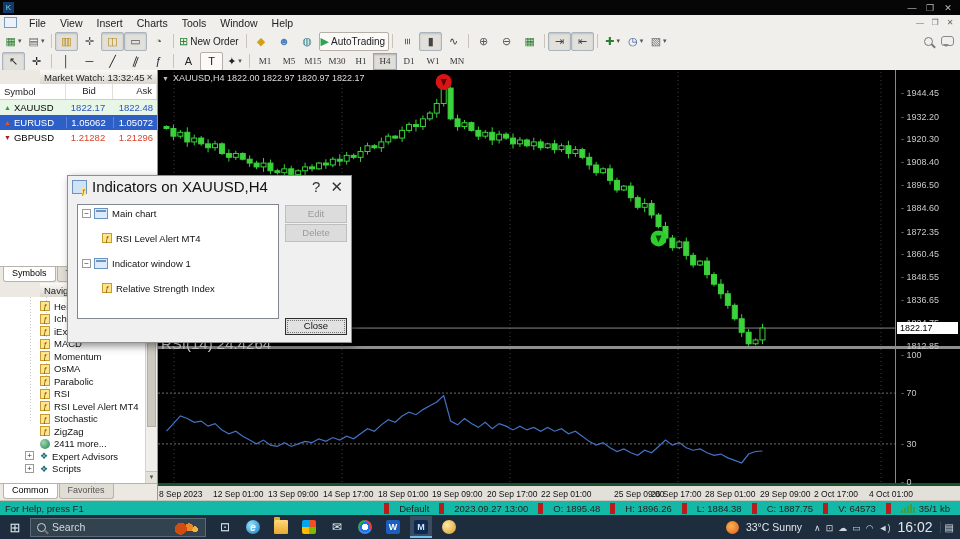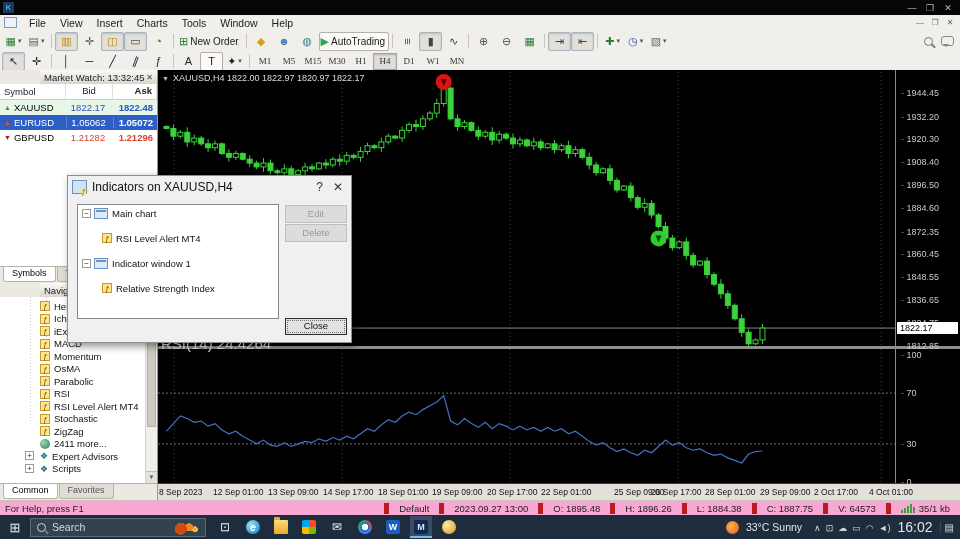--- a/index.html
+++ b/index.html
@@ -47,21 +47,21 @@
   .phead{height:14px;background:linear-gradient(#fbfaf8,#dad6cd);border-bottom:1px solid #b7b3ab;
     font-size:9.5px;color:#222;display:flex;align-items:center;padding:0 4px;margin-left:40px;}
   .phead .x{margin-left:auto;font-size:8px;color:#444;}
   .mw{top:0;height:213px;}
   .mw-table{position:absolute;top:14px;left:0;right:0;bottom:16px;background:#fff;font-size:9.5px;}
   .mw-hrow{display:flex;height:15px;border-bottom:1px solid #cfccc5;color:#222;}
   .mw-hrow div{padding:1px 4px;border-right:1px solid #e2dfd8;}
   .mw-row{display:flex;height:15px;align-items:center;}
   .c-sym{width:66px;display:flex;align-items:center;gap:3px;padding-left:4px;box-sizing:border-box;}
   .c-bid{width:47px;text-align:center;padding-right:3px;box-sizing:border-box;}
-  .c-ask{flex:1;text-align:right;padding-right:4px;font-weight:bold;}
+  .c-ask{flex:1;text-align:right;padding-right:4px;}
   .mw-row .dot{font-size:7px;line-height:1;}
   .mw-up{background:#e7f6e7;}
   .mw-up .num{color:#2d53c0;}
   .mw-sel{background:#2e5fc6;color:#fff;}
   .mw-sel .num{color:#fff;border-left:1px solid #5c83d6;}
   .mw-down .num{color:#d8442a;}
   .tabs{position:absolute;left:0;right:0;bottom:0;height:16px;background:#ece9e2;display:flex;
     font-size:9px;color:#333;border-top:1px solid #b7b3ab;padding-left:3px;}
   .tab{padding:1px 8px 0;border:1px solid #b7b3ab;border-top:none;margin-right:1px;
     border-radius:0 0 3px 3px;background:#e0ddd5;color:#555;height:13px;}
@@ -85,24 +85,24 @@
   .chart-region{position:absolute;left:158px;top:70px;width:802px;height:430px;background:#000;}
   .chart-head{position:absolute;left:4px;top:3px;font-size:9px;color:#ddd;z-index:3;display:flex;gap:4px;align-items:center;}
   .chart-head .tri{font-size:7px;color:#bbb;}
   .rsi-head{position:absolute;left:3px;top:265px;font-size:15px;color:#ddd;z-index:3;}
   .sepbar{position:absolute;left:0;top:276px;width:802px;height:3px;background:#8f8f8f;}
   .paxis{position:absolute;left:737px;top:0;width:65px;height:413px;border-left:1px solid #8a8a8a;}
   .alabel{position:absolute;left:5px;font-size:9px;color:#c9c9c9;white-space:nowrap;}
   .alabel::before{content:"- ";color:#8a8a8a;}
   .ptag{position:absolute;left:1px;width:58px;height:12px;background:#fff;color:#000;font-size:9px;
     line-height:12px;padding-left:3px;z-index:4;}
-  .taxis{position:absolute;left:0;top:413px;width:802px;height:17px;background:#e3e0d9;border-top:1px solid #14532d;}
+  .taxis{position:absolute;left:0;top:413px;width:802px;height:17px;background:#e3e0d9;border-top:3px solid #14532d;}
   .tlab{position:absolute;top:3px;font-size:8.5px;color:#111;white-space:nowrap;}
   
-  .statusbar{position:absolute;left:0;top:500px;width:960px;height:15px;background:#f9a8d4;
+  .statusbar{position:absolute;left:0;top:500px;width:960px;height:15px;background:#14b8a6;
     border-top:1px solid #c9c5bd;display:flex;align-items:center;font-size:9.5px;color:#222;}
   .s-help{flex:1;padding-left:5px;}
   .sseg{padding:0 10px;border-left:5px solid #b91c1c;height:11px;line-height:11px;white-space:nowrap;}
   .s-traffic{display:flex;align-items:center;gap:4px;}
   .tbars{display:flex;align-items:flex-end;gap:1px;height:9px;}
   .tbars span{width:2px;background:#3f9e3f;}
   
   .taskbar{position:absolute;left:0;top:515px;width:960px;height:24px;background:#1e2d3d;
     display:flex;align-items:center;color:#dfe6ec;}
   .start{width:30px;text-align:center;font-size:13px;color:#e8eef3;}
@@ -126,21 +126,21 @@
   .ic-mt4{background:#0d2a52;color:#cfe3f5;font-size:9px;font-weight:bold;}
   .ic-gold{border-radius:50%;background:radial-gradient(circle at 35% 35%,#ffe9a8,#d79a1e);}
   .tk-right{margin-left:auto;display:flex;align-items:center;gap:7px;padding-right:6px;font-size:10.5px;}
   .sun{width:13px;height:13px;border-radius:50%;background:radial-gradient(circle at 40% 40%,#ffb347,#e25822);}
   .tray span{font-size:9px;color:#cfd6dc;margin-left:5px;}
   .clock{font-size:14px;}
   .notif{font-size:10px;color:#cfd6dc;padding-left:4px;border-left:1px solid #3a4a58;}
   
   .dialog{position:absolute;left:67px;top:175px;width:283px;height:166px;background:#f0f0f0;
     border:1px solid #8f8f8f;box-shadow:3px 3px 8px rgba(0,0,0,.45);z-index:50;font-size:10px;color:#111;}
-  .dtitle{height:21px;display:flex;align-items:center;padding:0 4px;font-size:12px;}
+  .dtitle{height:21px;display:flex;align-items:center;padding:0 4px;font-size:15px;}
   .dico{width:13px;height:12px;background:#cfe3f7;border:1px solid #6b93c0;margin-right:5px;position:relative;}
   .dico::after{content:"ƒ";position:absolute;right:0;bottom:-2px;font-size:8px;color:#a06a00;background:#ffe48a;line-height:7px;}
   .dctl{margin-left:auto;display:flex;gap:10px;padding-right:4px;color:#333;}
   .dlist{position:absolute;left:9px;top:28px;width:200px;height:113px;background:#fff;border:1px solid #828790;overflow:hidden;}
   .drow{position:relative;height:12.5px;display:flex;align-items:center;font-size:9.5px;white-space:nowrap;}
   .dxp{width:9px;height:9px;border:1px solid #9a9a9a;font-size:8px;line-height:7px;text-align:center;color:#333;
     box-sizing:border-box;margin:0 3px 0 4px;background:#fff;}
   .dwin{width:12px;height:9px;border:1px solid #6b93c0;background:#dceafc;margin-right:4px;position:relative;}
   .dwin::before{content:"";position:absolute;left:1px;right:1px;top:1px;height:2px;background:#6b93c0;}
   .dbtn{position:absolute;left:217px;width:60px;height:16px;font-size:9.5px;text-align:center;line-height:15px;}

